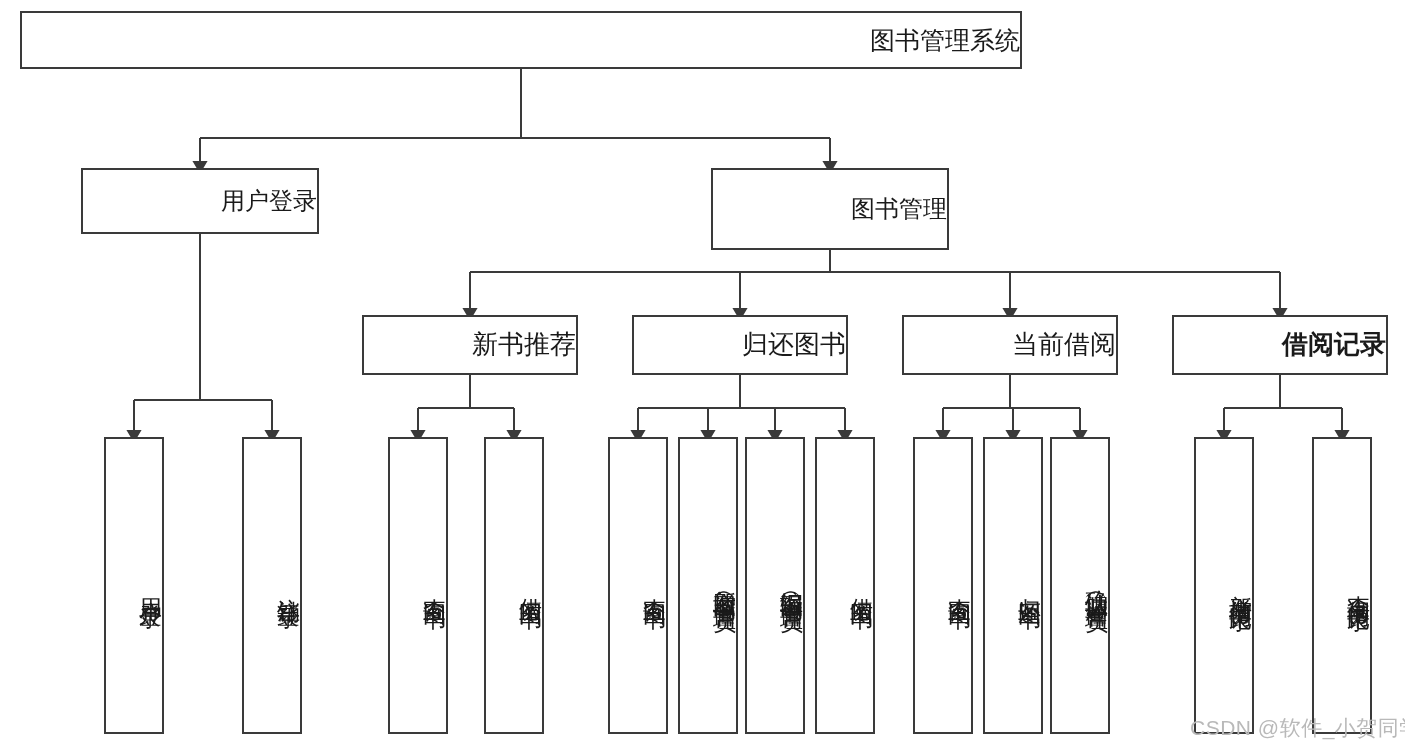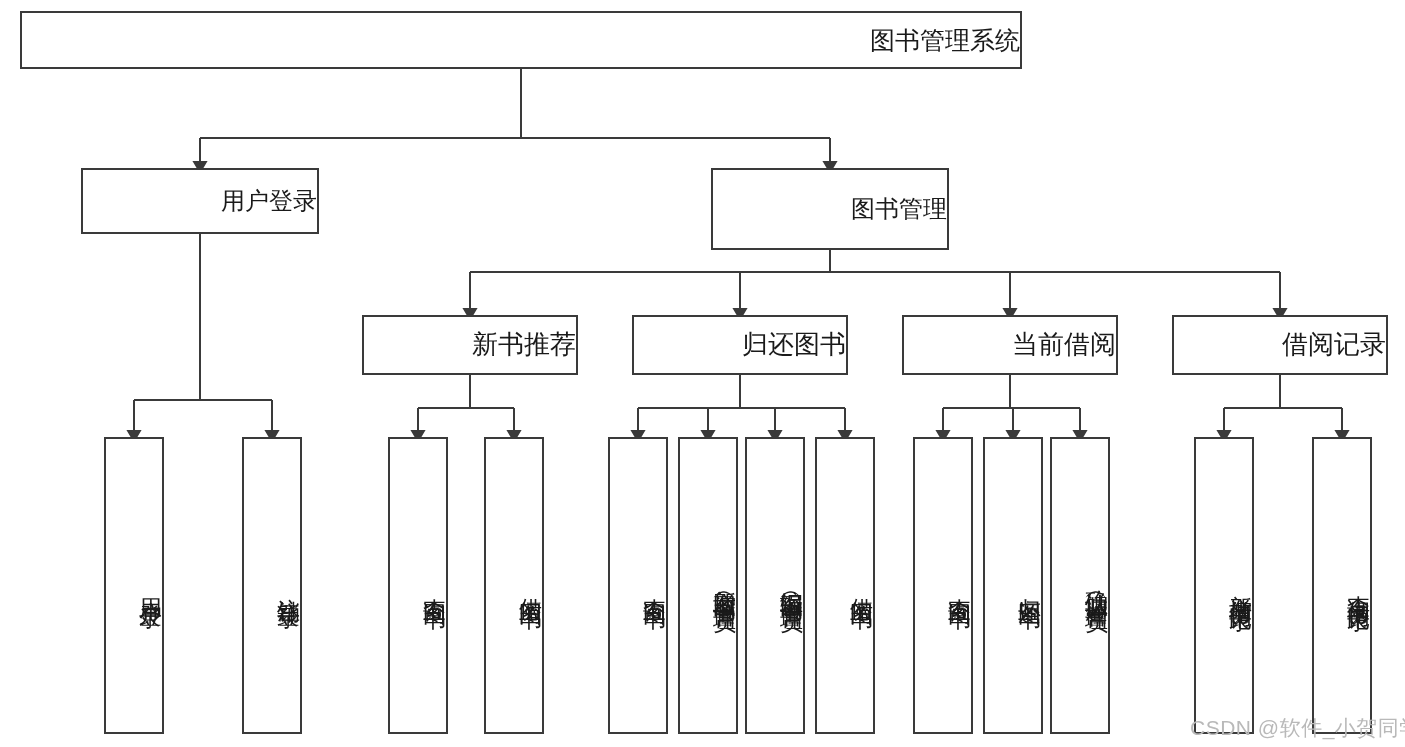--- a/index.html
+++ b/index.html
@@ -129,21 +129,21 @@
       <div class="node-box node-level3" style="left: 362px; top: 315px; width: 216px; height: 60px; border-color: rgb(58, 58, 58); background: rgb(255, 255, 255); border-width: 2px;">
         <span class="node-label" style="color: rgb(26, 26, 26);">新书推荐</span>
       </div>
       <div class="node-box node-level3" style="left: 632px; top: 315px; width: 216px; height: 60px; border-color: rgb(58, 58, 58); background: rgb(255, 255, 255); border-width: 2px;">
         <span class="node-label" style="color: rgb(26, 26, 26);">归还图书</span>
       </div>
       <div class="node-box node-level3" style="left: 902px; top: 315px; width: 216px; height: 60px; border-color: rgb(58, 58, 58); background: rgb(255, 255, 255); border-width: 2px;">
         <span class="node-label" style="color: rgb(26, 26, 26); margin-left: 46px;">当前借阅</span>
       </div>
       <div class="node-box node-level3" style="left: 1172px; top: 315px; width: 216px; height: 60px; border-color: rgb(58, 58, 58); background: rgb(255, 255, 255); border-width: 2px;">
-        <span class="node-label" style="color: rgb(26, 26, 26);">借阅记录</span>
+        <span class="node-label" style="color: rgb(26, 26, 26); font-weight: bold;">借阅记录</span>
       </div>
       <div class="node-box node-leaf" style="left: 104px; top: 437px; width: 60px; height: 297px; border-color: rgb(58, 58, 58); background: rgb(255, 255, 255); border-width: 2px;">
         <span class="node-label" style="color: rgb(26, 26, 26);">用户登录</span>
       </div>
       <div class="node-box node-leaf" style="left: 242px; top: 437px; width: 60px; height: 297px; border-color: rgb(58, 58, 58); background: rgb(255, 255, 255); border-width: 2px;">
         <span class="node-label" style="color: rgb(26, 26, 26);">注销登录</span>
       </div>
       <div class="node-box node-leaf" style="left: 388px; top: 437px; width: 60px; height: 297px; border-color: rgb(58, 58, 58); background: rgb(255, 255, 255); border-width: 2px;">
         <span class="node-label" style="color: rgb(26, 26, 26);">查询图书</span>
       </div>

